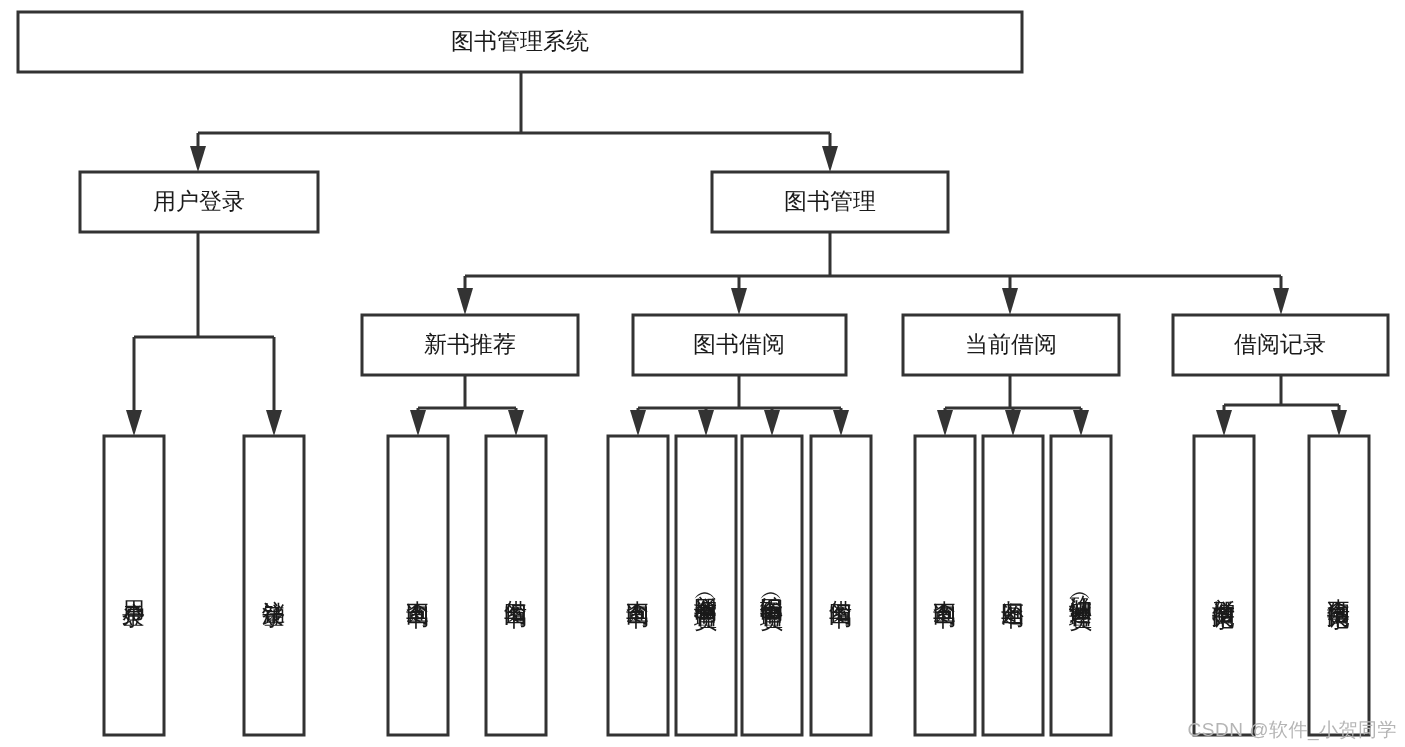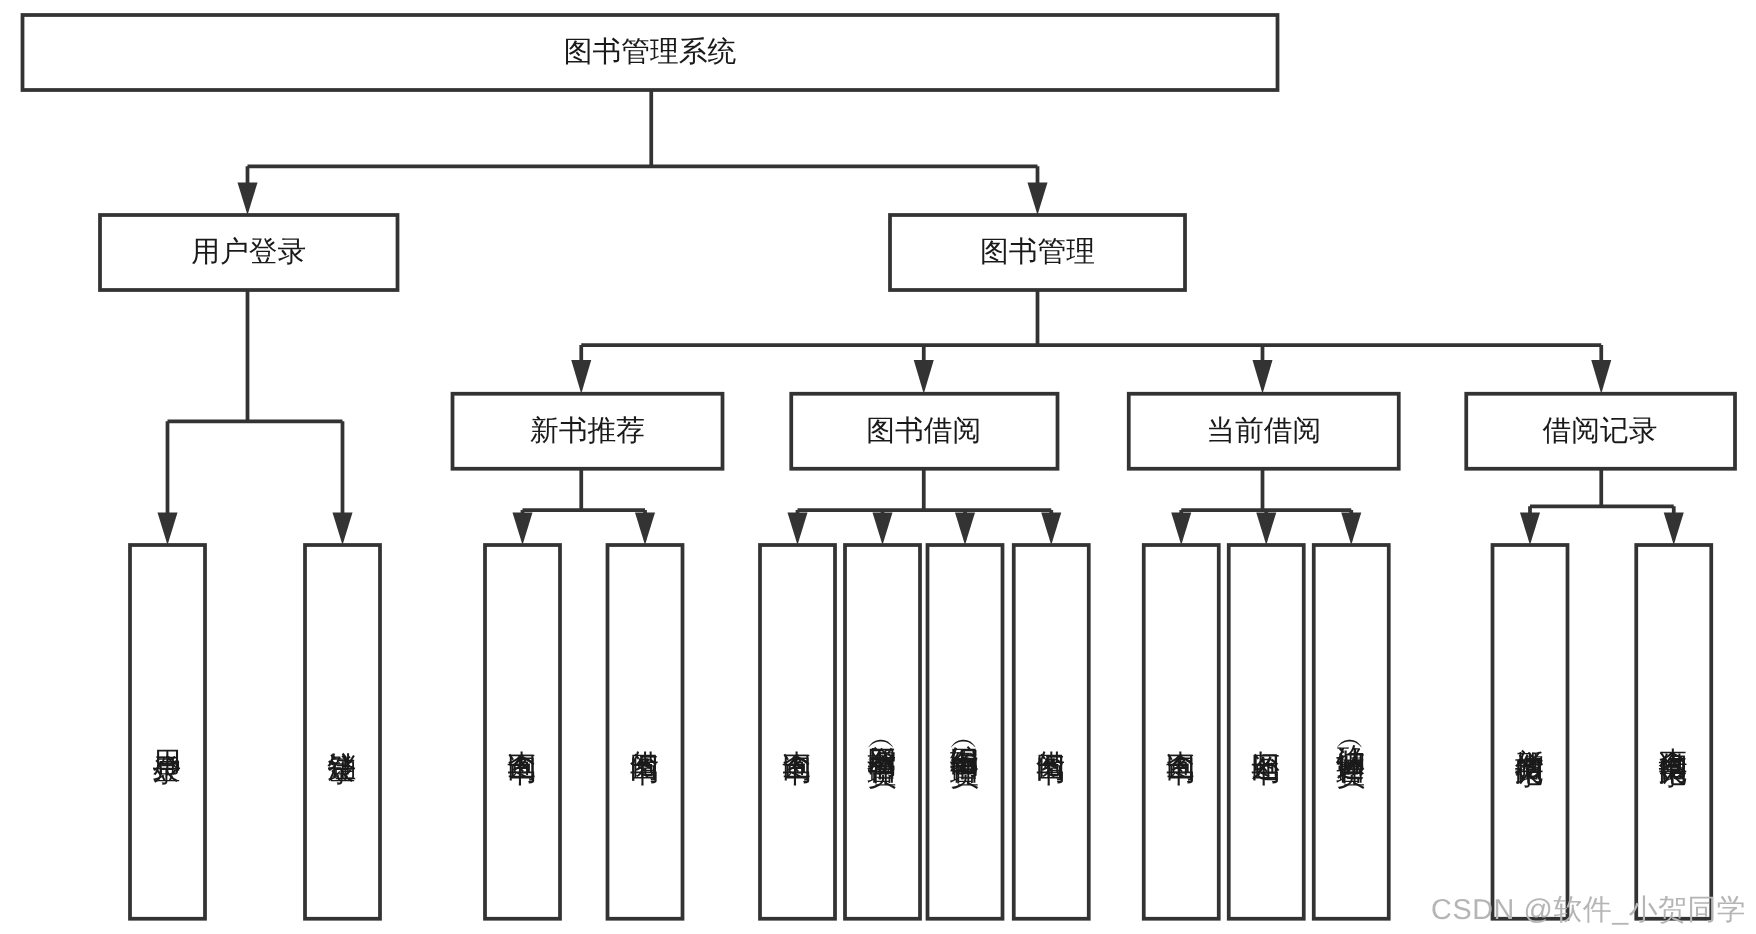--- a/index.html
+++ b/index.html
@@ -62,21 +62,21 @@
     letter-spacing: 2px;
     color: #1a1a1a;
     pointer-events: none;
     white-space: nowrap;
   }
   .watermark {
     position: absolute;
     right: 8px;
     bottom: 4px;
     font-family: "Liberation Sans", "DejaVu Sans", sans-serif;
-    font-size: 23px;
+    font-size: 19px;
     color: #b5b5b5;
     letter-spacing: 0.5px;
     white-space: nowrap;
   }
 </style>
 </head>
 <body>
 
 <div id="diagram-root">
 

